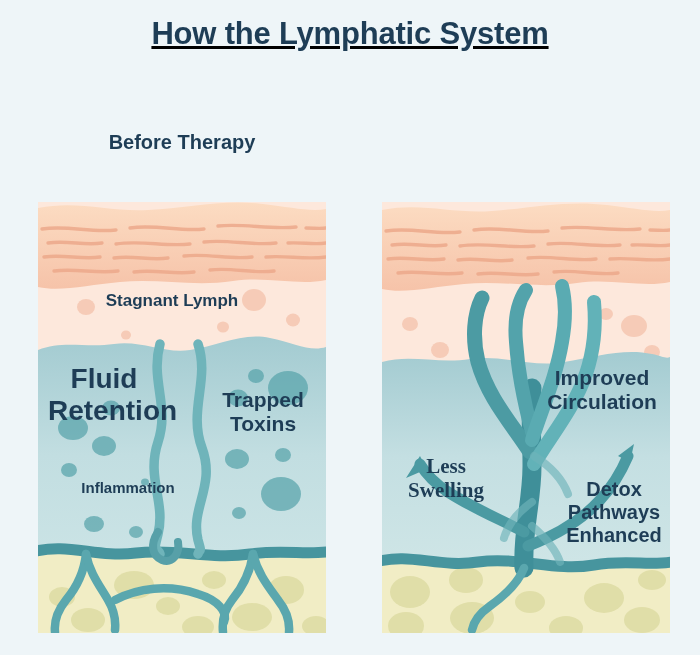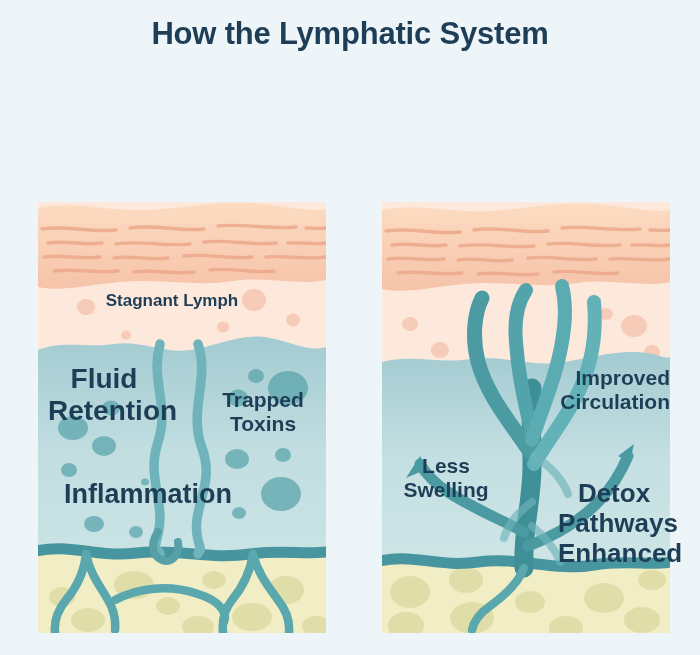--- a/index.html
+++ b/index.html
@@ -20,20 +20,21 @@
     width: 700px;
     height: 655px;
     background: #eef5f8;
   }
   .title-block {
     position: absolute;
     top: 14px;
     left: 0;
     width: 700px;
     text-align: center;
+    text-decoration: underline;
   }
   .title-line {
     font-size: 31px;
     font-weight: bold;
     color: #1e3d56;
     line-height: 1.32;
     letter-spacing: -0.2px;
   }
   .panel-heading {
     position: absolute;
@@ -74,20 +75,21 @@
 </style>
 </head>
 <body>
 
 <div class="infographic">
 
   <div class="title-block">
     <div class="title-line">How the Lymphatic System</div>
   </div>
 
+  <div class="panel-heading heading-left">Before Therapy</div>
 
   <div class="panel panel-left">
     <svg width="288" height="431" viewBox="0 0 288 431" xmlns="http://www.w3.org/2000/svg">
       <defs>
         <clipPath id="clipL">
             <rect x="0" y="0" width="288" height="431"></rect>
           </clipPath>
         <linearGradient id="epiL" x1="0" y1="0" x2="0" y2="1">
           <stop offset="0%" stop-color="#fcdcc2"></stop>
           <stop offset="100%" stop-color="#f6c3a9"></stop>
@@ -277,23 +279,23 @@
         <path d="M142,366 C136,382 122,394 108,404 C98,411 92,418 90,428" fill="none" stroke="#5aa7ae" stroke-width="8.5" stroke-linecap="round"></path>
       </g>
     </svg>
   </div>
 
   <div class="overlay-label" style="left:82px; top:291px; width:180px; font-size:17px;">Stagnant Lymph</div>
   <div class="overlay-label" style="left:48px; top:363px; width:112px; font-size:28px;">Fluid
 Retention</div>
   <div class="overlay-label" style="left:211px; top:388px; width:104px; font-size:21px;">Trapped
 Toxins</div>
-  <div class="overlay-label" style="left:46px; top:479px; width:180px; font-size:27px;padding-left:12px;">Inflammation</div>
-
-  <div class="overlay-label" style="left:534px; top:366px; width:136px; font-size:21px;text-align:right;">Improved
+  <div class="overlay-label" style="left:38px; top:479px; width:180px; font-size:15px;">Inflammation</div>
+
+  <div class="overlay-label" style="left:534px; top:366px; width:136px; font-size:21px;">Improved
 Circulation</div>
-  <div class="overlay-label" style="left:392px; top:454px; width:108px; font-size:21px;">Less
+  <div class="overlay-label" style="left:392px; top:454px; width:108px; font-size:21px;font-family:Liberation Serif, serif;">Less
 Swelling</div>
-  <div class="overlay-label" style="left:558px; top:478px; width:112px; font-size:26px;">Detox
+  <div class="overlay-label" style="left:558px; top:478px; width:112px; font-size:20px;">Detox
 Pathways
 Enhanced</div>
 
 </div>
 
 </body></html>

